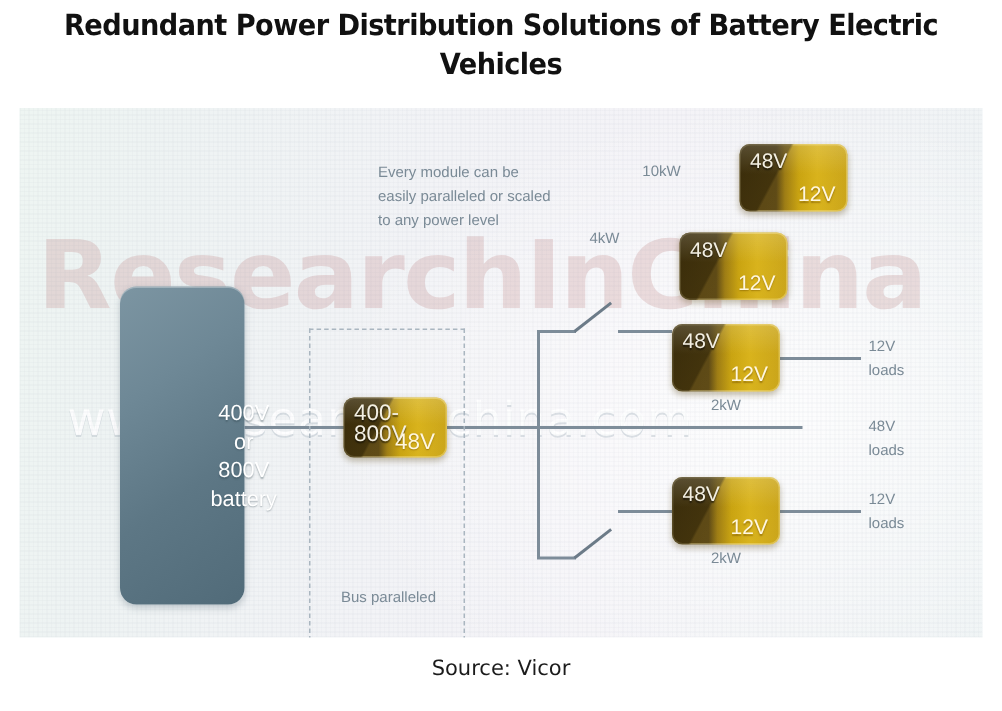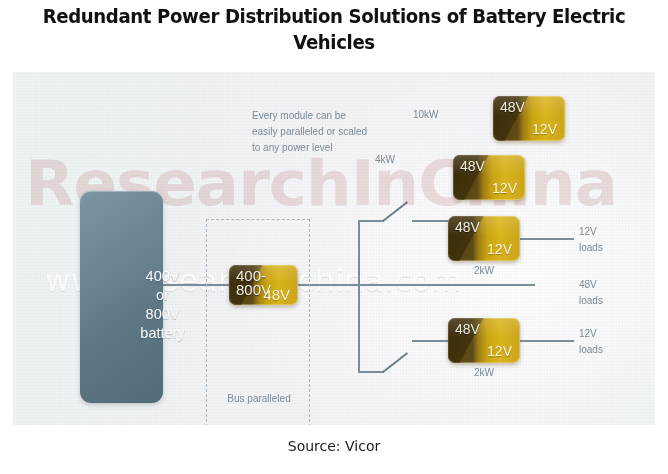--- a/index.html
+++ b/index.html
@@ -61,21 +61,21 @@
   
   .dtext{
     position:absolute;
     font-family:"Liberation Sans",sans-serif;
     color:#7a8a96;
     font-size:10px;line-height:16px;
     white-space:pre-line;
     z-index:6;
   }
   .dtext.c{text-align:center;}
-  .dtext.r{text-align:left;}
+  .dtext.r{text-align:center;}
   
   .battery{
     position:absolute;left:67px;top:119px;width:83px;height:212px;
     border-radius:11px;
     background:linear-gradient(145deg,#7c95a2 0%,#6e8896 30%,#5d7785 62%,#516b79 100%);
     box-shadow:0 2px 5px rgba(70,90,105,0.28), inset 0 1px 0 rgba(255,255,255,0.30);
     z-index:5;
   }
   .battery-label{
     position:absolute;left:0;top:76px;width:101px;text-align:center;

